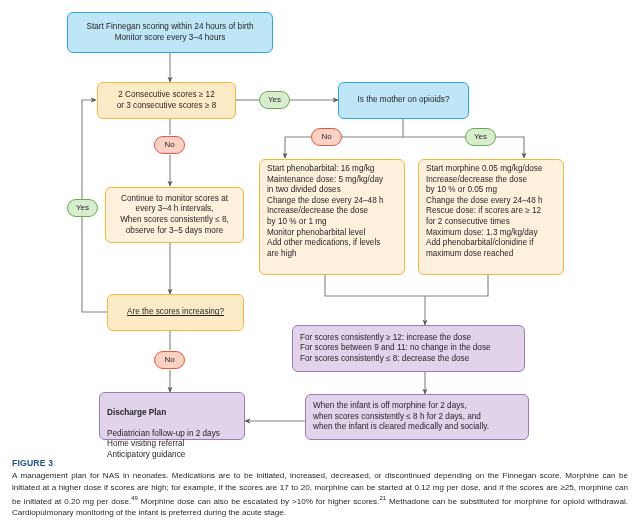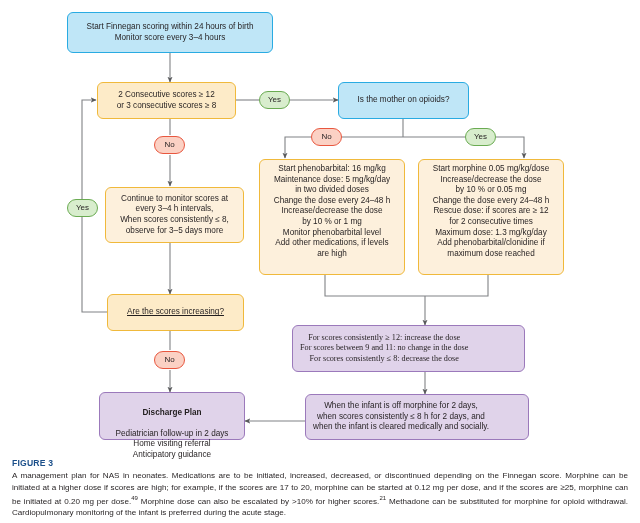--- a/index.html
+++ b/index.html
@@ -20,21 +20,21 @@
     line-height:10.6px;
     color:#231f20;
     padding:4px 7px;
     white-space:pre-line;
   }
   .n-blue{background:#bfe6f7;border-color:#29abe2;}
   .n-orange{background:#fdebc8;border-color:#f0b93b;}
   .n-orange-lt{background:#fdf0dc;border-color:#f0b93b;}
   .n-purple{background:#e0d3ea;border-color:#9b79bb;}
   .center{text-align:center;}
-  .left{text-align:center;}
+  .left{text-align:left;}
   .lbl{
     position:absolute;
     box-sizing:border-box;
     border-radius:9px;
     font-size:8px;
     line-height:11px;
     text-align:center;
     color:#231f20;
     padding:2px 0 0 0;
     border-width:1.2px;
@@ -133,21 +133,21 @@
 by 10 % or 0.05 mg
 Change the dose every 24–48 h
 Rescue dose: if scores are ≥ 12
 for 2 consecutive times
 Maximum dose: 1.3 mg/kg/day
 Add phenobarbital/clonidine if
 maximum dose reached</div>
 
   <div class="node n-orange center" style="left:107px;top:294px;width:137px;height:37px;display:flex;align-items:center;justify-content:center;text-decoration:underline;">Are the scores increasing?</div>
 
-  <div class="node n-purple left" style="left:292px;top:325px;width:233px;height:47px;display:flex;align-items:center;font-family:Liberation Serif, serif;">For scores consistently ≥ 12: increase the dose
+  <div class="node n-purple left" style="left:292px;top:325px;width:233px;height:47px;display:flex;align-items:center;">For scores consistently ≥ 12: increase the dose
 For scores between 9 and 11: no change in the dose
 For scores consistently ≤ 8: decrease the dose</div>
 
   <div class="node n-purple left" style="left:305px;top:394px;width:224px;height:46px;display:flex;align-items:center;">When the infant is off morphine for 2 days,
 when scores consistently ≤ 8 h for 2 days, and
 when the infant is cleared medically and socially.</div>
 
   <div class="node n-purple left" style="left:99px;top:392px;width:146px;height:48px;">
     <div class="bold">Discharge Plan</div>
     <div>Pediatrician follow-up in 2 days

